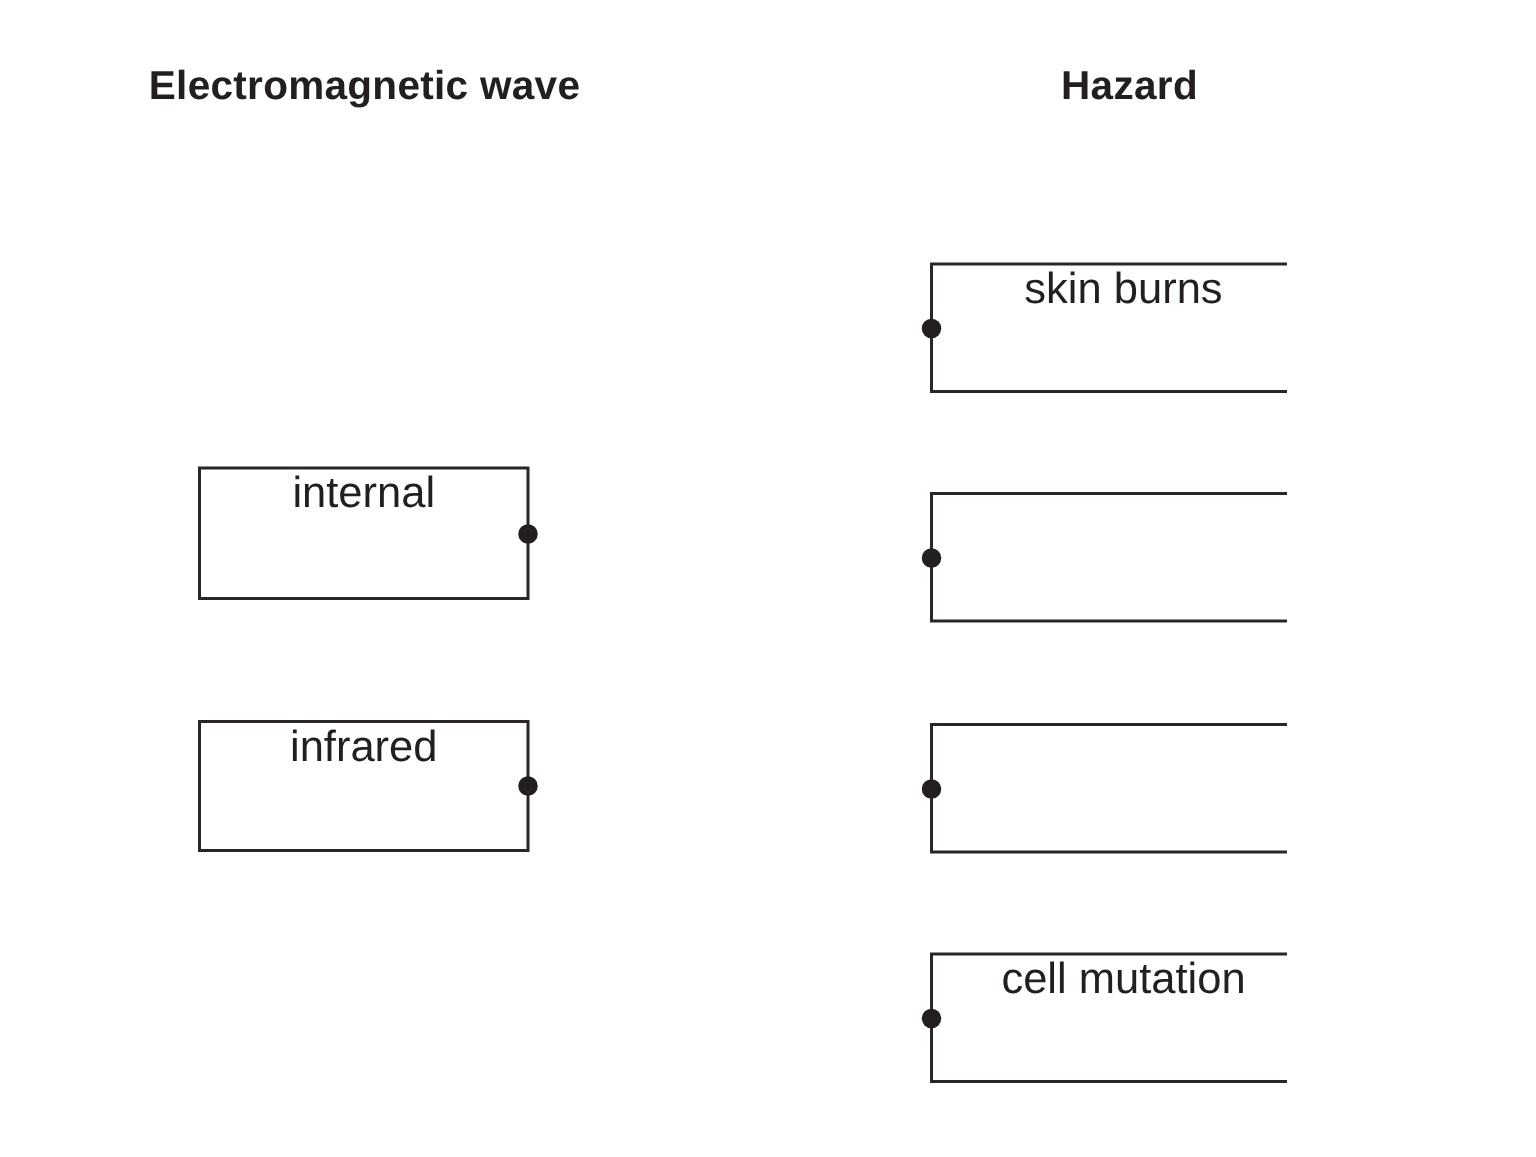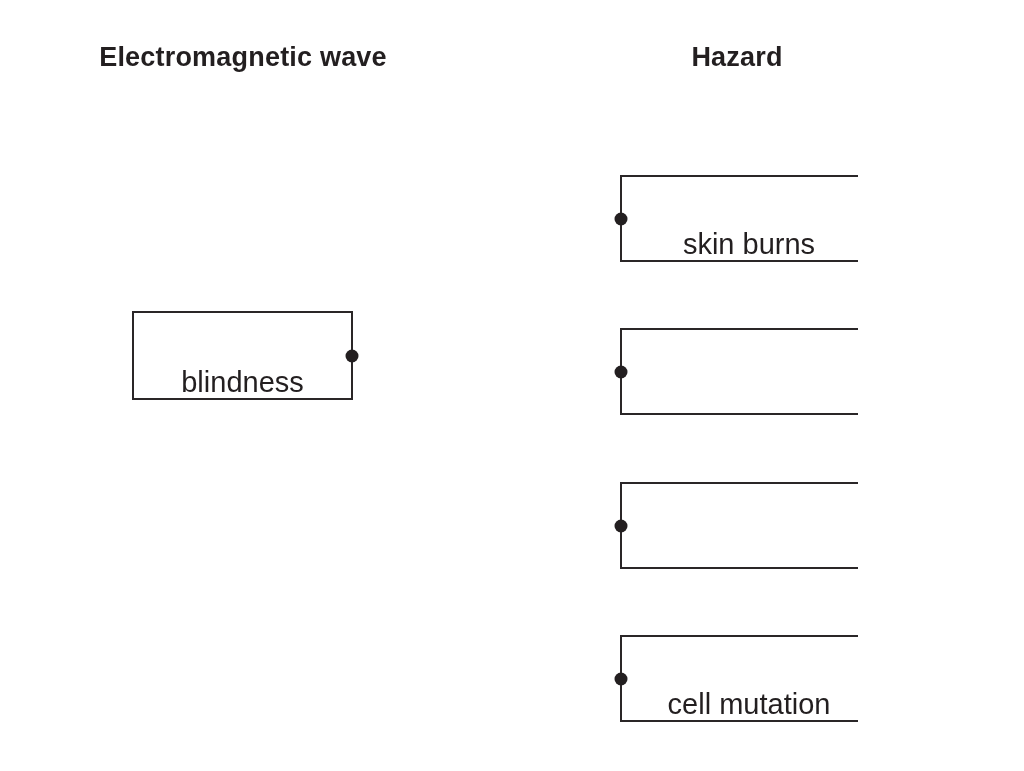--- a/index.html
+++ b/index.html
@@ -20,29 +20,29 @@
     position: absolute;
     top: 42px;
     transform: translateX(-50%);
     font-size: 27px;
     font-weight: bold;
     letter-spacing: 0.2px;
     white-space: nowrap;
     color: #231f20;
   }
   .header-left  { left: 243px; }
-  .header-right { left: 737px; }
+  .header-right { left: 753px; }
 
   .match-box {
     position: absolute;
     box-sizing: border-box;
     border: 2px solid #2a2627;
     background: #ffffff;
     display: flex;
-    align-items: flex-end;
+    align-items: flex-start;
     justify-content: center;
     text-align: center;
   }
   .match-box .label {
     font-size: 29px;
     line-height: 1.12;
     color: #231f20;
     white-space: pre-line;
     padding: 0 14px;
   }
@@ -70,24 +70,28 @@
 </head>
 <body>
 
 <div class="canvas">
 
   <div class="col-header header-left">Electromagnetic wave</div>
 
   <div class="col-header header-right">Hazard</div>
 
   <div class="match-box box-microwave">
-    <span class="label">blindness</span>
+    <span class="label">internal</span>
     <span class="dot right"></span>
   </div>
 
+  <div class="match-box box-infrared">
+    <span class="label">infrared</span>
+    <span class="dot right"></span>
+  </div>
 
   <div class="match-box box-skin-burns">
     <span class="dot left"></span>
     <span class="label">skin burns</span>
   </div>
 
   <div class="match-box box-blindness">
     <span class="dot left"></span>
   </div>
 

